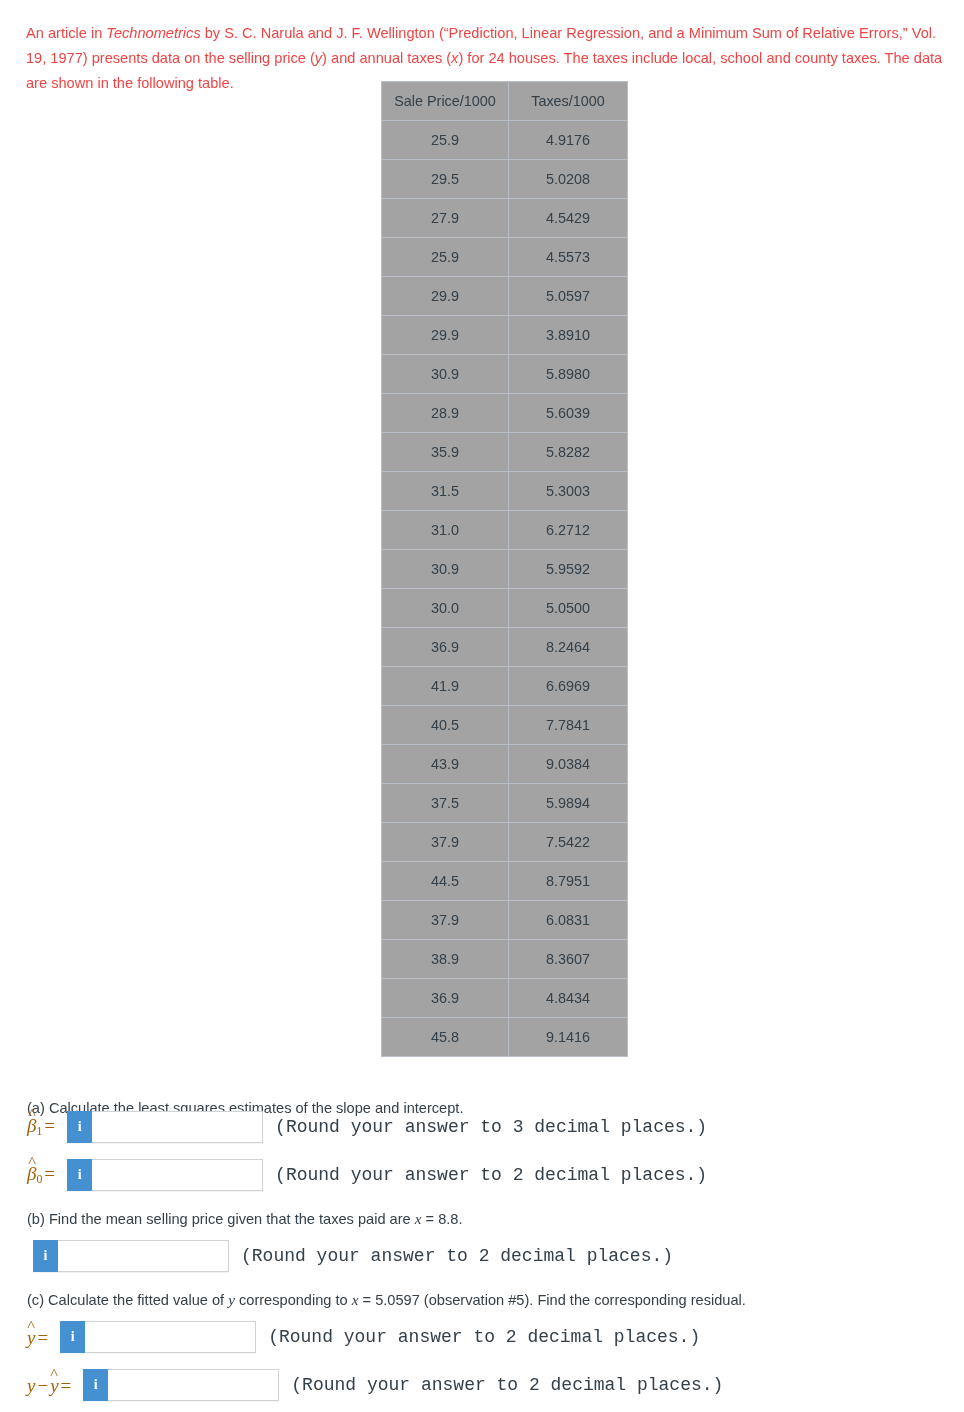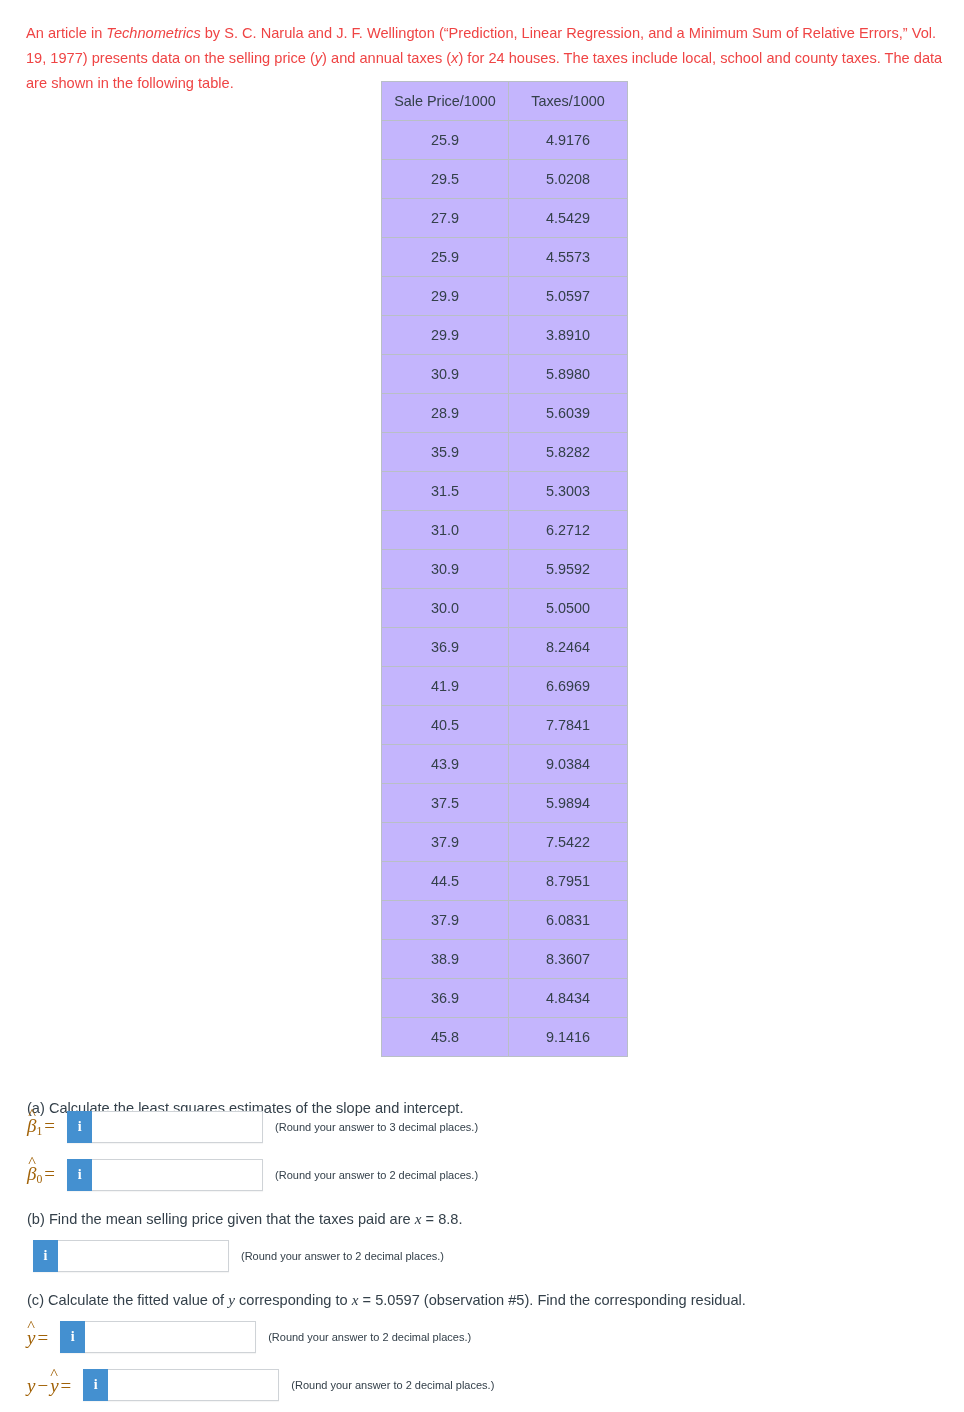--- a/index.html
+++ b/index.html
@@ -47,21 +47,21 @@
     color: #34404a;
   }
   table.data th,
   table.data td {
     border: 1px solid #b9bfc6;
     text-align: center;
     font-weight: normal;
     height: 39px;
     box-sizing: border-box;
     padding: 0 10px;
-    background: #c4b5fd;
+    background: #a3a3a3;
   }
   table.data th:first-child,
   table.data td:first-child { width: 127px; }
   table.data th:last-child,
   table.data td:last-child  { width: 119px; }
 
   
   .qtext {
     position: absolute;
     font-size: 14.6px;
@@ -138,25 +138,25 @@
     outline: 0;
     background: transparent;
     height: 100%;
     padding: 0 8px;
     font-family: "Liberation Sans", sans-serif;
     font-size: 14px;
     color: #2f3b45;
     box-sizing: border-box;
   }
   .hint {
-    font-size: 11px;
+    font-size: 18px;
     color: #34404a;
     white-space: nowrap;
     margin-left: 12px;
-    font-family: Liberation Sans, sans-serif;
+    font-family: Liberation Mono, monospace;
     font-style: normal;
   }
 </style>
 </head>
 <body>
 
 <div class="page">
 
   <p class="intro"><span>An article in </span><span class="it">Technometrics</span><span> by S. C. Narula and J. F. Wellington (“Prediction, Linear Regression, and a Minimum Sum of Relative Errors,” Vol. 19, 1977) presents data on the selling price (</span><span class="it">y</span><span>) and annual taxes (</span><span class="it">x</span><span>) for 24 houses. The taxes include local, school and county taxes. The data are shown in the following table.</span></p>
 

